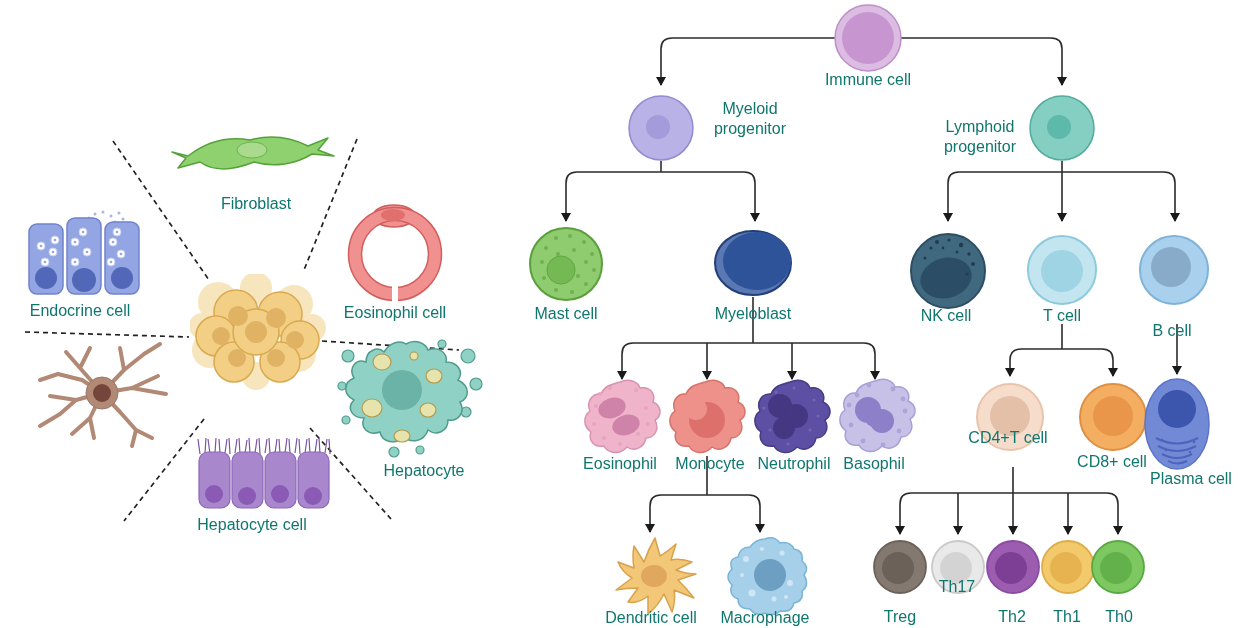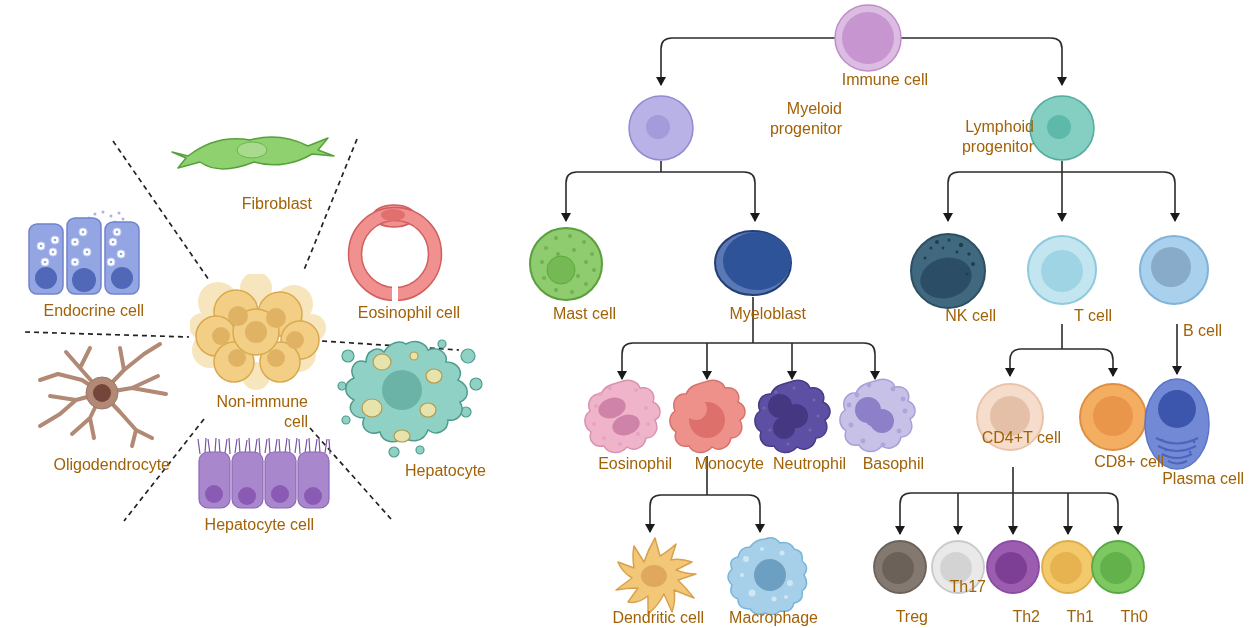--- a/index.html
+++ b/index.html
@@ -1,20 +1,20 @@
 <!DOCTYPE html>
 <html><head>
 <meta charset="utf-8">
 <style>
   html,body{margin:0;padding:0;background:#ffffff;}
   .canvas{position:relative;width:1249px;height:628px;background:#ffffff;overflow:hidden;
           font-family:"Liberation Sans",sans-serif;}
   .overlay{position:absolute;left:0;top:0;}
   .icon{position:absolute;}
-  .lbl{position:absolute;font-size:16px;line-height:20px;color:#a16207;text-align:right;
+  .lbl{position:absolute;font-size:16px;line-height:20px;color:#0f766e;text-align:center;
        white-space:pre-line;}
 </style>
 </head>
 <body>
 
 <div class="canvas">
 
   <svg class="overlay" width="1249" height="628" viewBox="0 0 1249 628">
     <defs>
       <marker id="arrow" viewBox="0 0 10 10" refX="8" refY="5" markerWidth="6.5" markerHeight="6.5" orient="auto">
@@ -409,28 +409,25 @@
   </svg>
 
   <svg class="icon" style="left:1090px;top:539px" width="56" height="56" viewBox="0 0 56 56">
     <circle cx="28" cy="28" r="26" stroke="#58a844" stroke-width="1.8" fill="#7ec862"></circle>
     <circle cx="26" cy="29" r="16" fill="#63b14b"></circle>
   </svg>
 
   <div class="lbl" style="left:200px;top:194px;width:112px">Fibroblast</div>
   <div class="lbl" style="left:16px;top:301px;width:128px">Endocrine cell</div>
   <div class="lbl" style="left:330px;top:303px;width:130px">Eosinophil cell</div>
-  <div class="lbl" style="left:10px;top:455px;width:160px">Oligodendrocyte</div>
   <div class="lbl" style="left:362px;top:461px;width:124px">Hepatocyte</div>
   <div class="lbl" style="left:190px;top:515px;width:124px">Hepatocyte cell</div>
-  <div class="lbl" style="left:196px;top:392px;width:112px">Non-immune
-cell</div>
 
   <div class="lbl" style="left:808px;top:70px;width:120px">Immune cell</div>
-  <div class="lbl" style="left:734px;top:99px;width:108px">Myeloid
+  <div class="lbl" style="left:696px;top:99px;width:108px">Myeloid
 progenitor</div>
   <div class="lbl" style="left:926px;top:117px;width:108px">Lymphoid
 progenitor</div>
   <div class="lbl" style="left:516px;top:304px;width:100px">Mast cell</div>
   <div class="lbl" style="left:700px;top:304px;width:106px">Myeloblast</div>
   <div class="lbl" style="left:896px;top:306px;width:100px">NK cell</div>
   <div class="lbl" style="left:1012px;top:306px;width:100px">T cell</div>
   <div class="lbl" style="left:1122px;top:321px;width:100px">B cell</div>
   <div class="lbl" style="left:568px;top:454px;width:104px">Eosinophil</div>
   <div class="lbl" style="left:656px;top:454px;width:108px">Monocyte</div>

